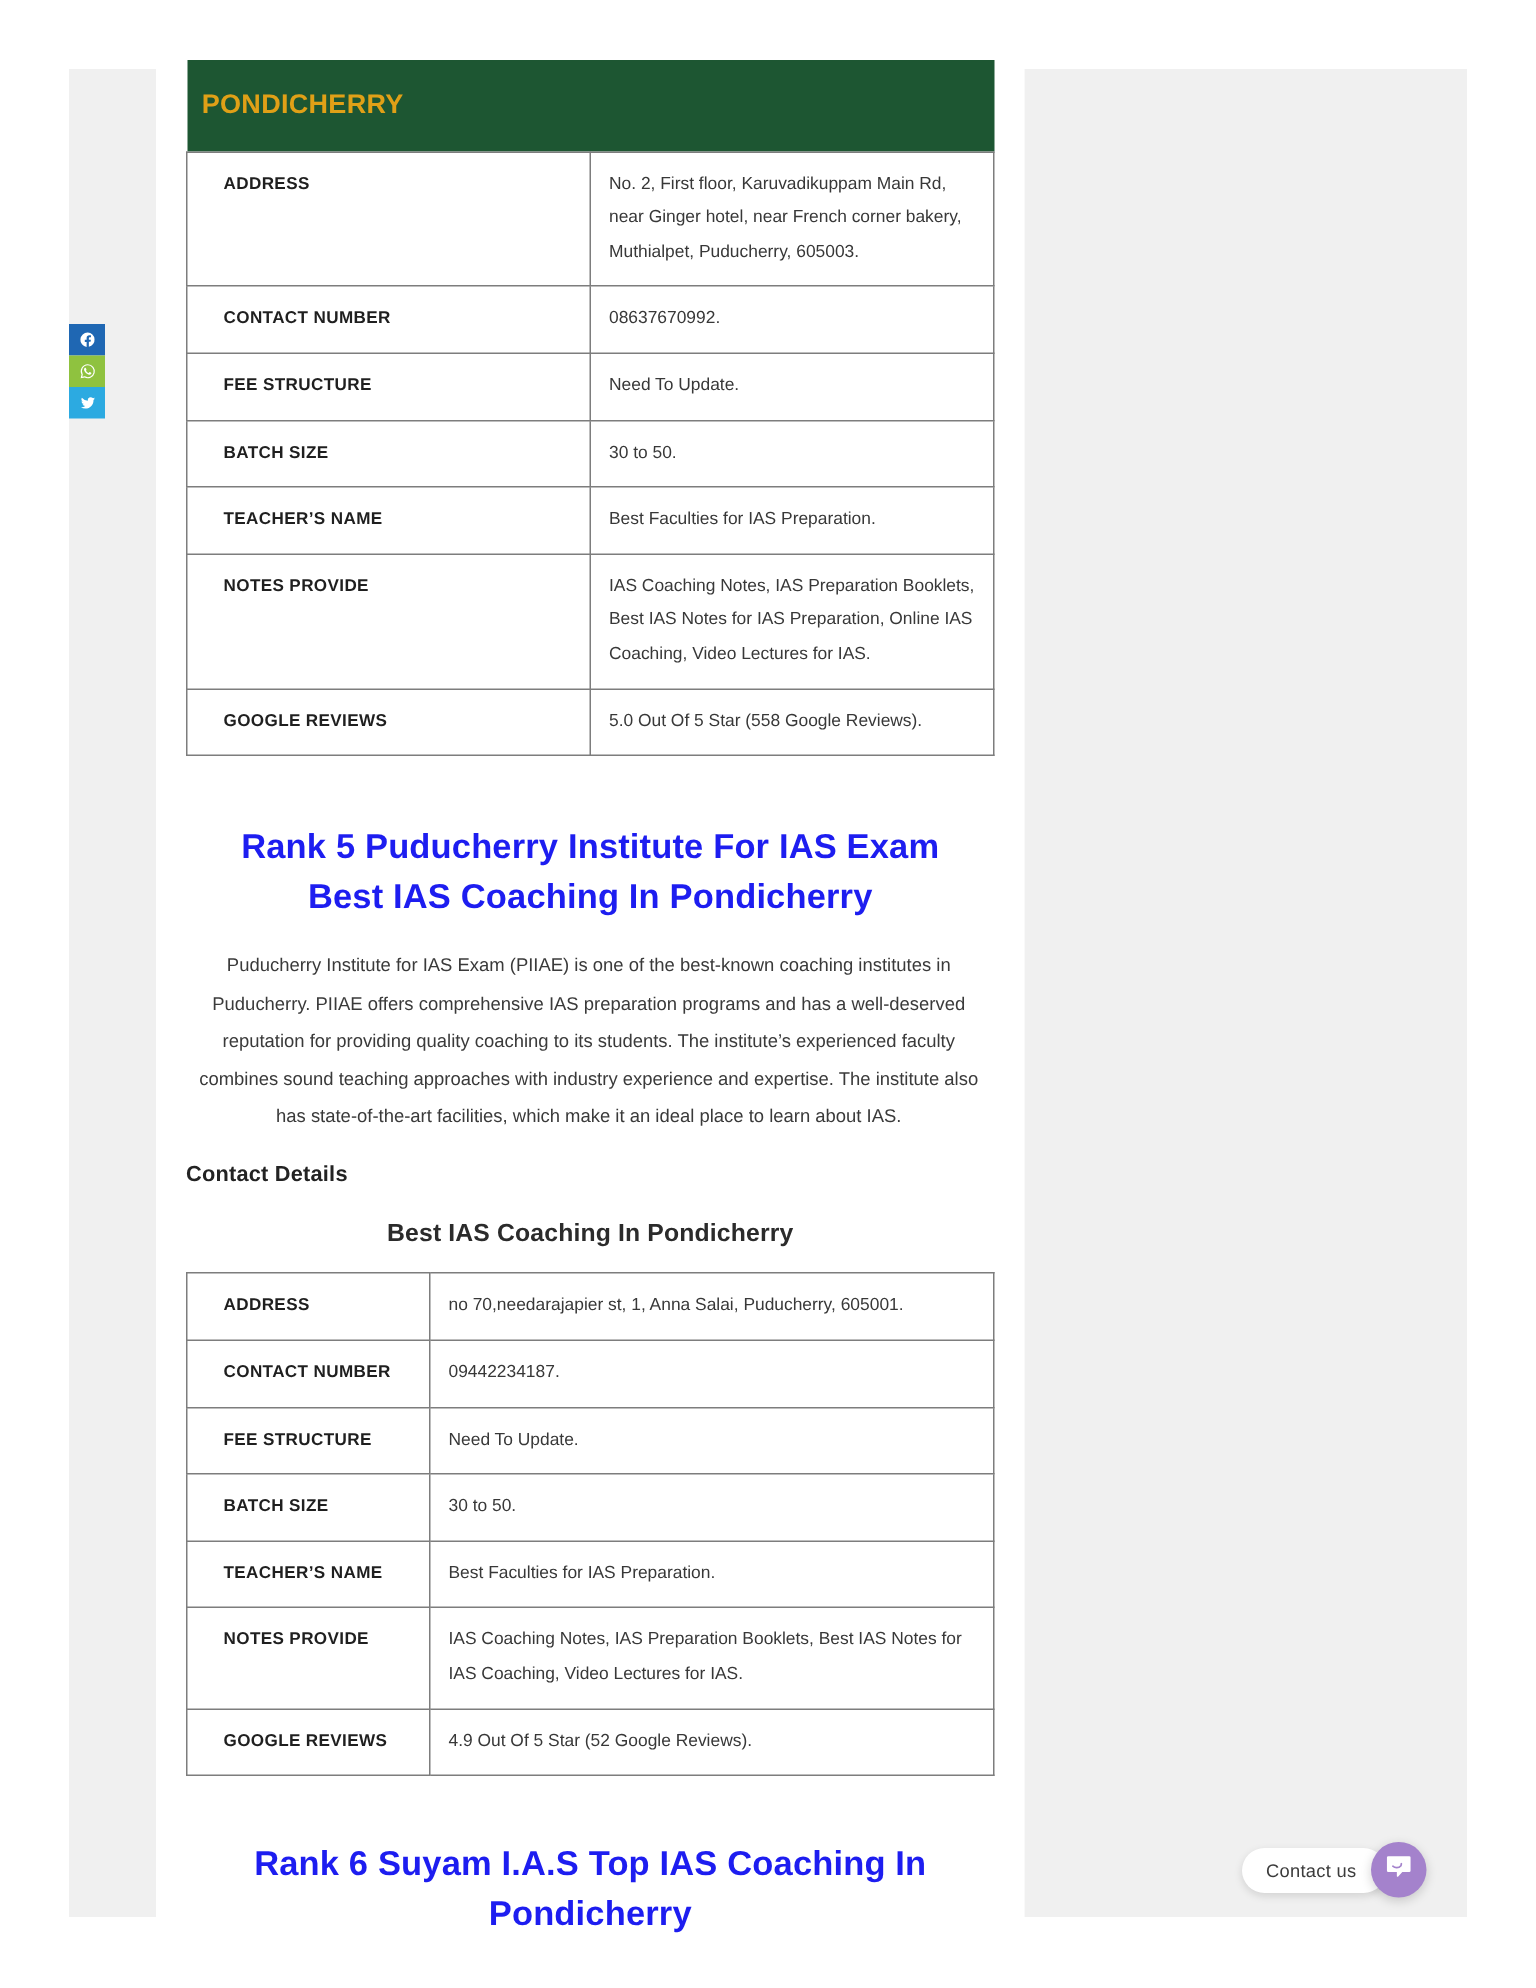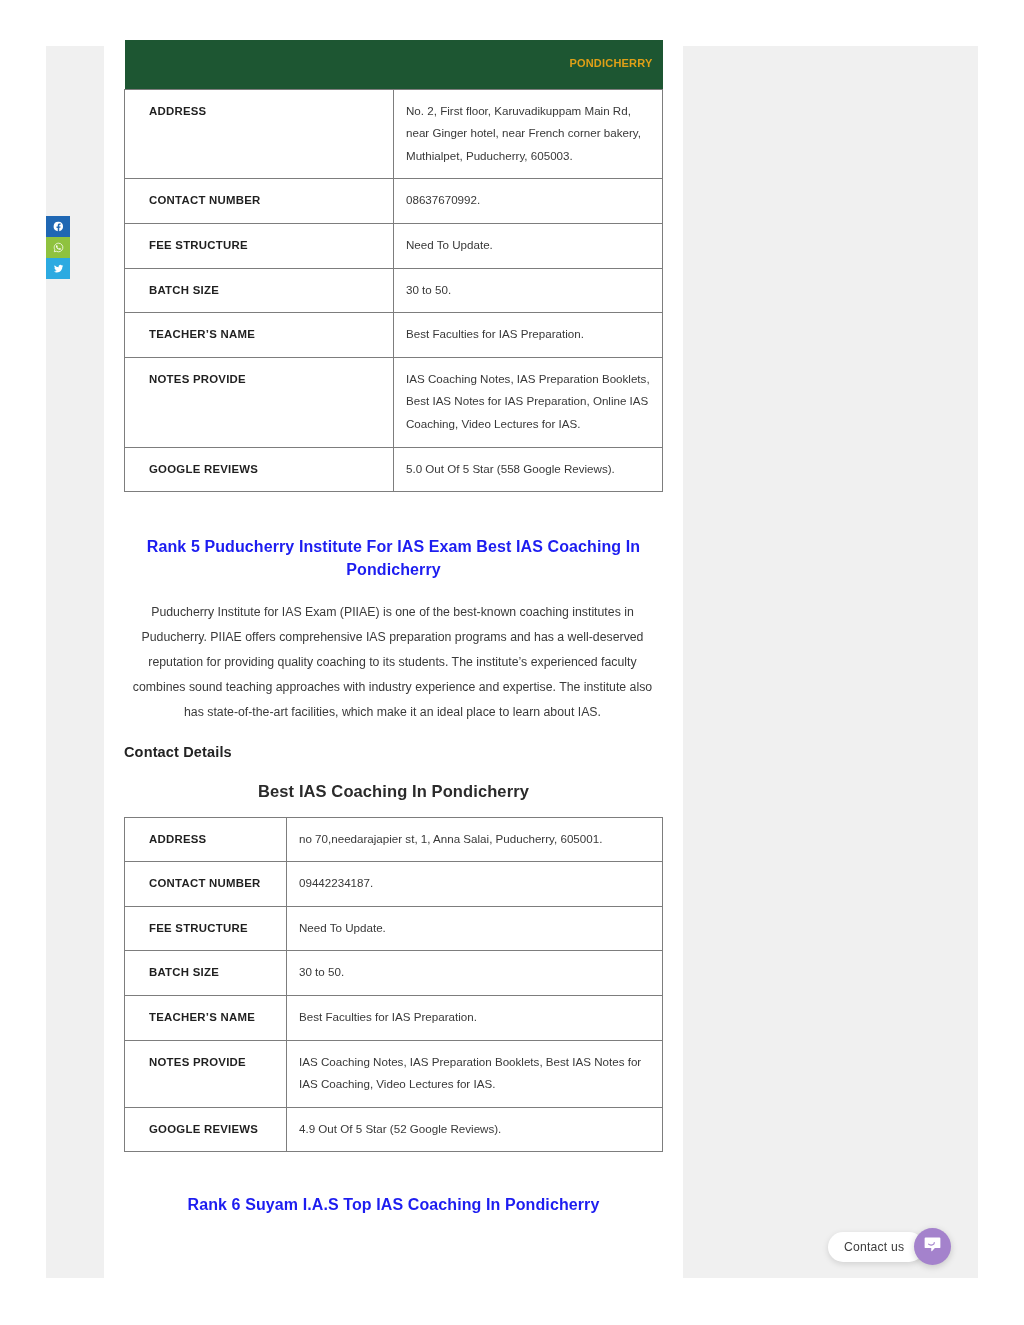--- a/index.html
+++ b/index.html
@@ -51,23 +51,23 @@
   
   table.info-table {
     width: 539px;
     border-collapse: collapse;
     table-layout: fixed;
     margin: 0 0 0 0;
   }
   table.info-table .t-head td {
     background: #1d5632;
     color: #e0a017;
-    text-align: right;
-    font-weight: 700;
-    font-size: 11px;
+    text-align: left;
+    font-weight: 700;
+    font-size: 18px;
     letter-spacing: 0.2px;
     line-height: 1.7;
     padding: 14px 10px 16px 10px;
     border: none;
   }
   table.info-table td {
     border: 1px solid #7d7d7d;
     vertical-align: top;
     padding: 10px 12px 11px 12px;
     font-size: 11.6px;
@@ -82,21 +82,21 @@
     font-size: 11.4px;
     padding-left: 24px;
   }
   table.info-table td.value {
     color: #383838;
   }
 
   
   h2.rank-heading {
     color: #1d1df0;
-    font-size: 16px;
+    font-size: 23px;
     font-weight: 700;
     text-align: center;
     line-height: 1.42;
     letter-spacing: 0.1px;
     margin: 44px 10px 18px 10px;
   }
   h2.rank-heading.left-ish {
     margin-top: 42px;
   }
 

